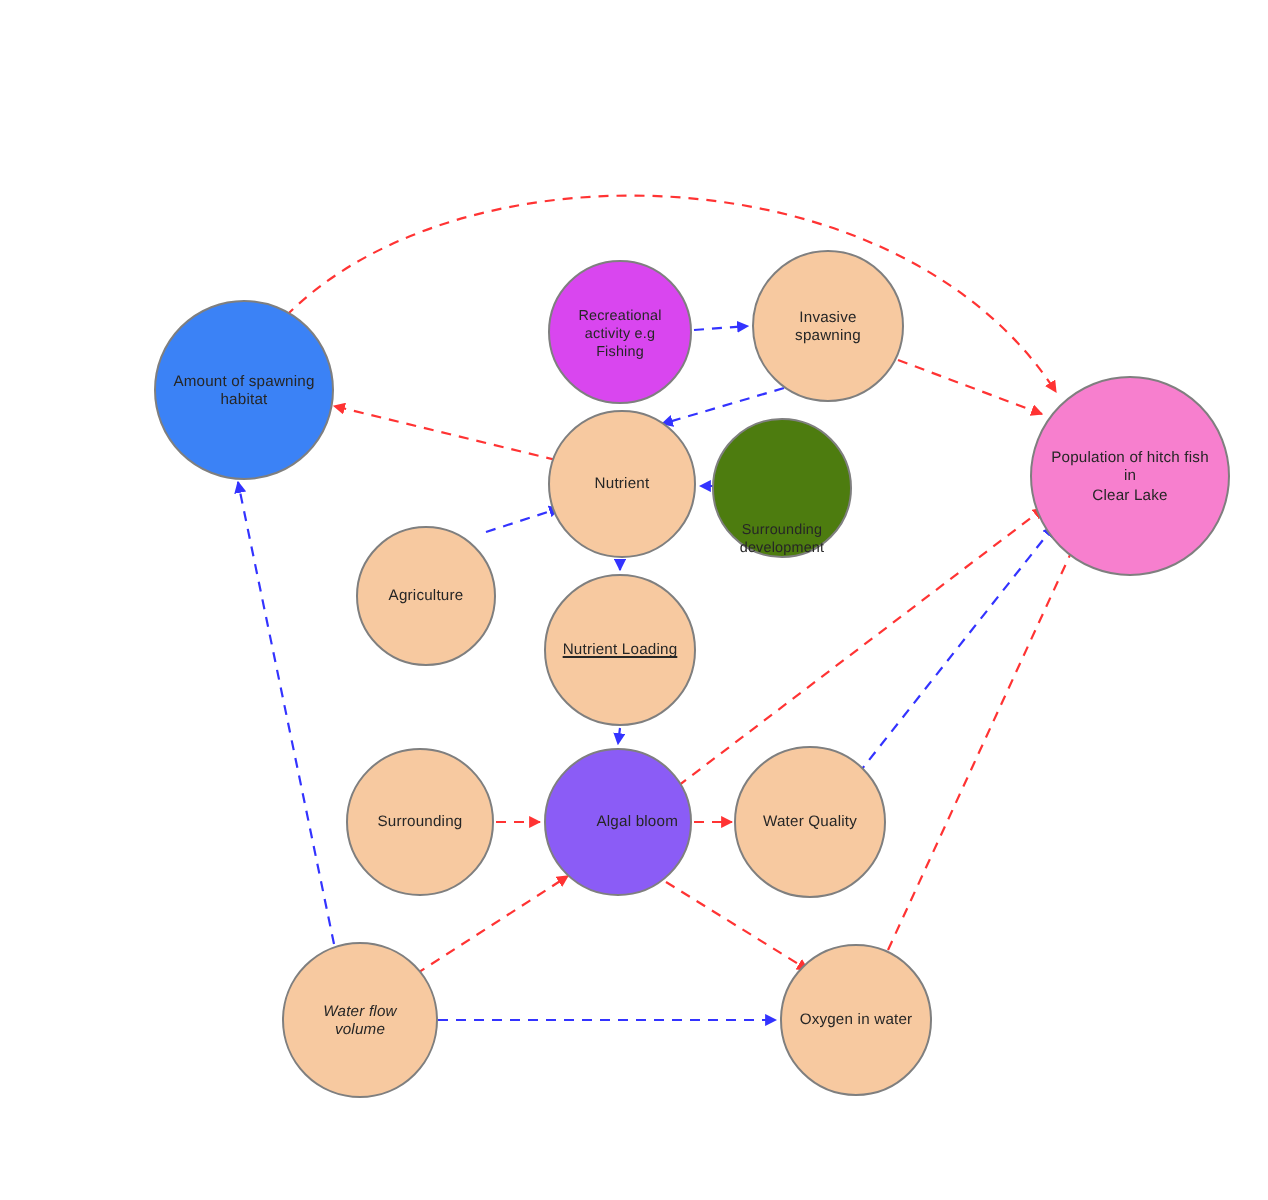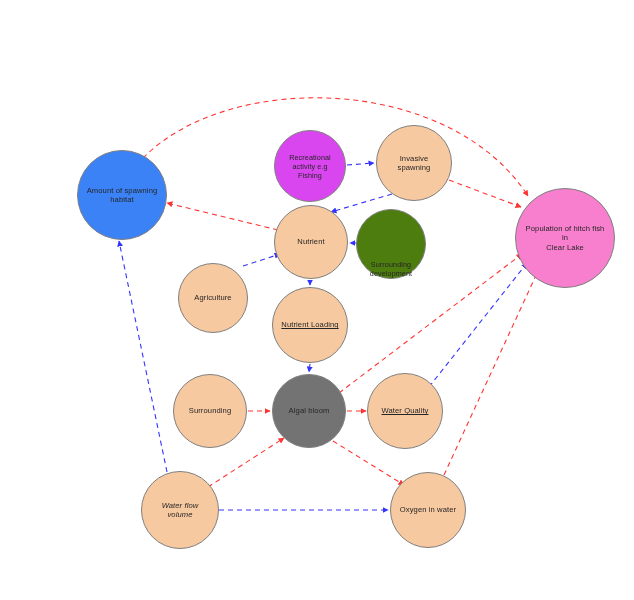--- a/index.html
+++ b/index.html
@@ -100,24 +100,24 @@
       </div>
       <div class="node" style="left: 178px; top: 263px; width: 70px; height: 70px; background: rgb(247, 201, 160); border-color: rgb(127, 127, 127); font-size: 7.6px; color: rgb(38, 38, 38);">
         <span class="node-label">Agriculture</span>
       </div>
       <div class="node" style="left: 272px; top: 287px; width: 76px; height: 76px; background: rgb(247, 201, 160); border-color: rgb(127, 127, 127); font-size: 7.6px; color: rgb(38, 38, 38); text-decoration: underline;">
         <span class="node-label">Nutrient Loading</span>
       </div>
       <div class="node" style="left: 173px; top: 374px; width: 74px; height: 74px; background: rgb(247, 201, 160); border-color: rgb(127, 127, 127); font-size: 7.6px; color: rgb(38, 38, 38);">
         <span class="node-label">Surrounding</span>
       </div>
-      <div class="node" style="left: 272px; top: 374px; width: 74px; height: 74px; background: #737373; border-color: rgb(127, 127, 127); font-size: 7.6px; color: rgb(38, 38, 38);">
+      <div class="node" style="left: 272px; top: 374px; width: 74px; height: 74px; background: #8b5cf6; border-color: rgb(127, 127, 127); font-size: 7.6px; color: rgb(38, 38, 38); justify-content: flex-end;">
         <span class="node-label">Algal bloom</span>
       </div>
-      <div class="node" style="left: 367px; top: 373px; width: 76px; height: 76px; background: rgb(247, 201, 160); border-color: rgb(127, 127, 127); font-size: 7.6px; color: rgb(38, 38, 38); text-decoration: underline;">
+      <div class="node" style="left: 367px; top: 373px; width: 76px; height: 76px; background: rgb(247, 201, 160); border-color: rgb(127, 127, 127); font-size: 7.6px; color: rgb(38, 38, 38);">
         <span class="node-label">Water Quality</span>
       </div>
       <div class="node" style="left: 141px; top: 471px; width: 78px; height: 78px; background: rgb(247, 201, 160); border-color: rgb(127, 127, 127); font-size: 7.6px; color: rgb(38, 38, 38); font-style: italic;">
         <span class="node-label">Water flow volume</span>
       </div>
       <div class="node" style="left: 390px; top: 472px; width: 76px; height: 76px; background: rgb(247, 201, 160); border-color: rgb(127, 127, 127); font-size: 7.6px; color: rgb(38, 38, 38);">
         <span class="node-label">Oxygen in water</span>
       </div>
       <div class="node" style="left: 515px; top: 188px; width: 100px; height: 100px; background: rgb(247, 127, 206); border-color: rgb(127, 127, 127); font-size: 7.6px; color: rgb(38, 38, 38);">
         <span class="node-label">Population of hitch fish in

